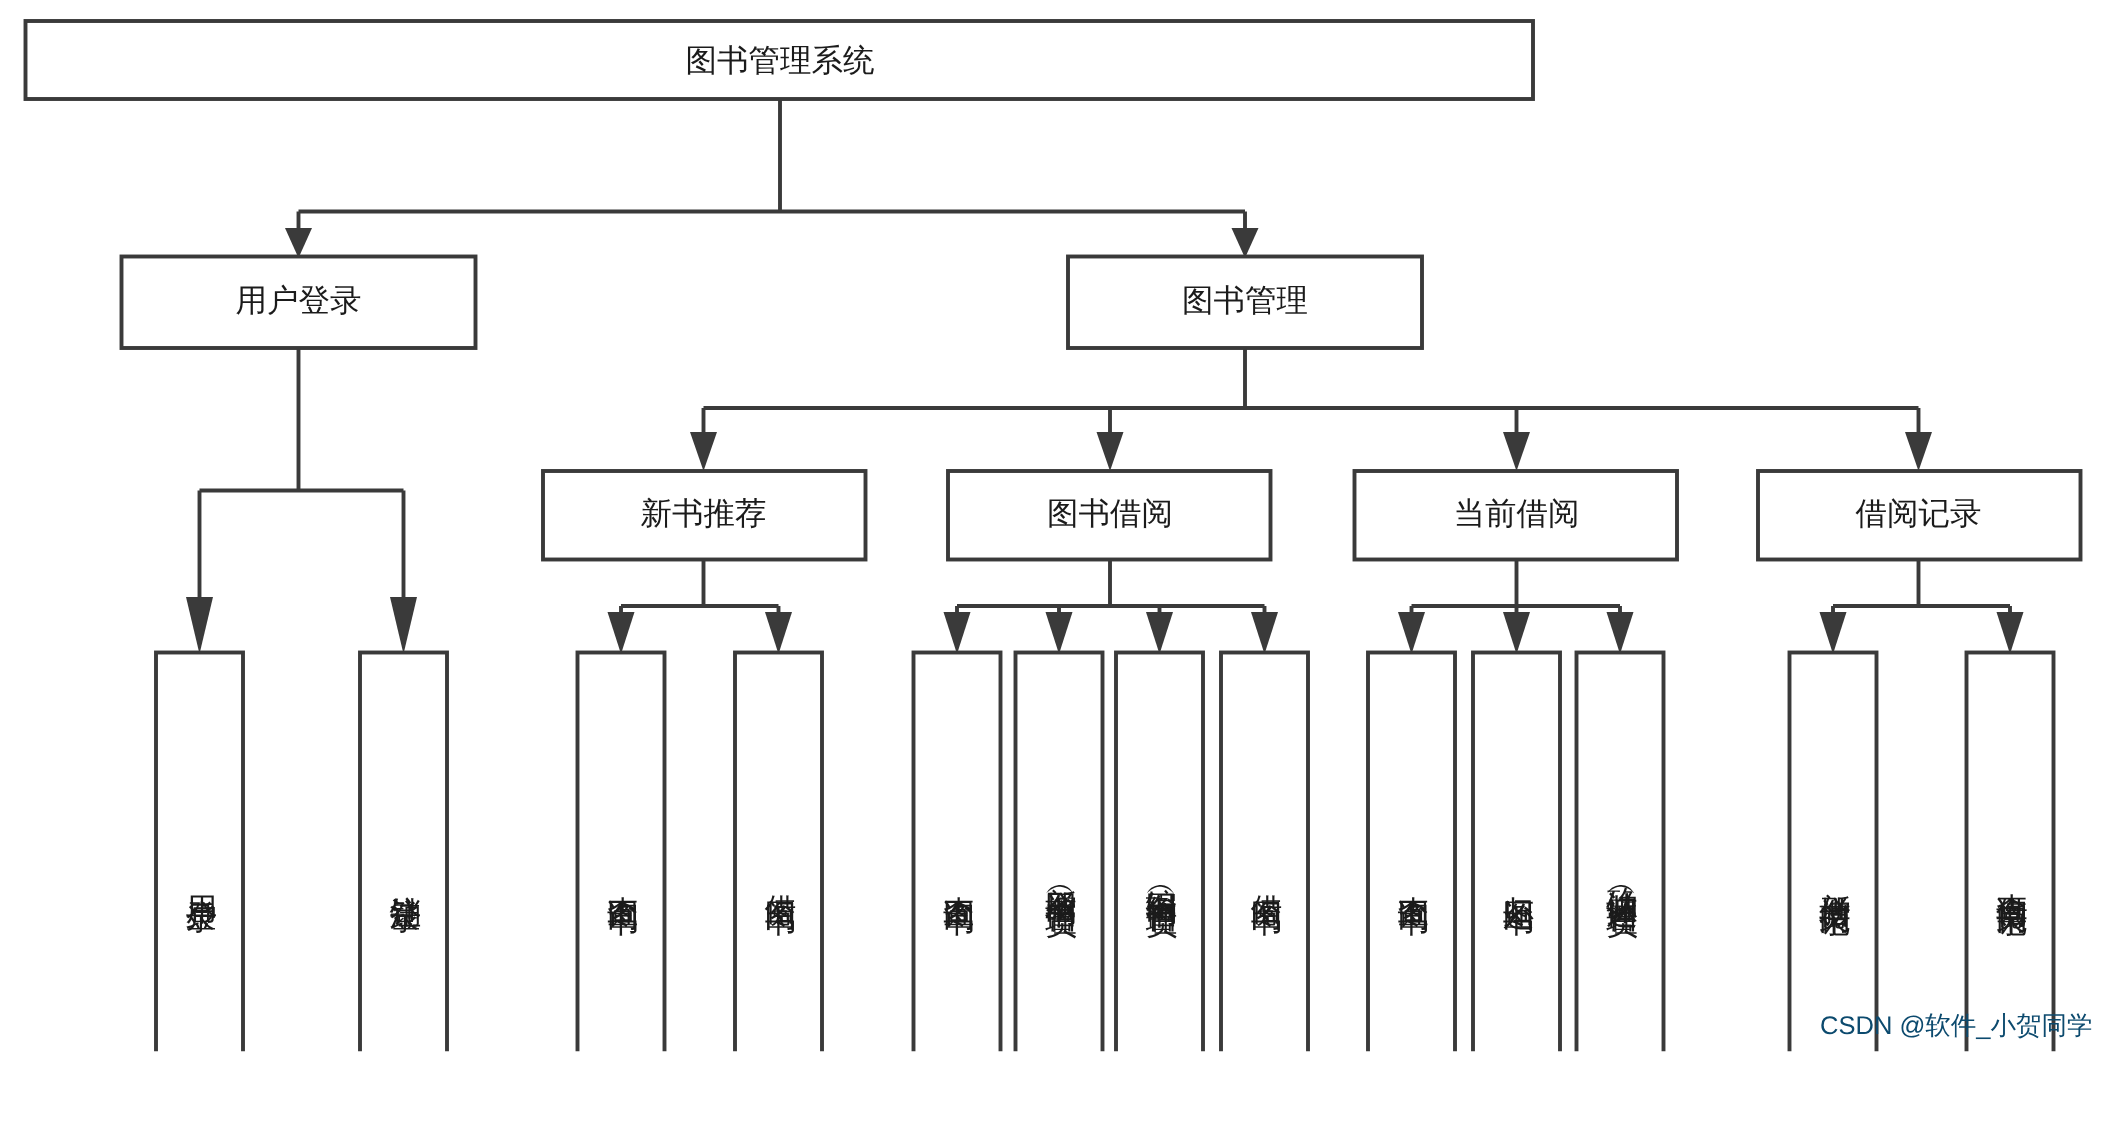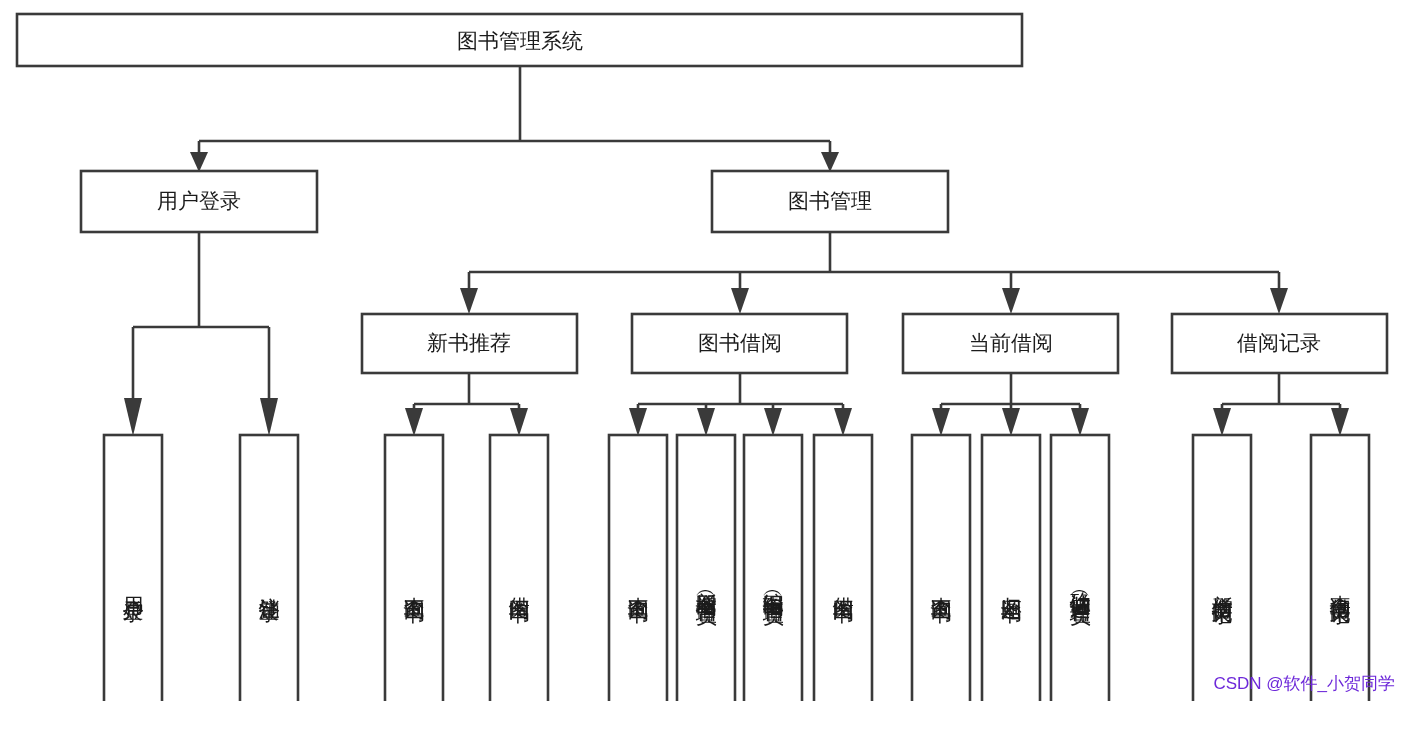--- a/index.html
+++ b/index.html
@@ -62,21 +62,21 @@
     text-align: center;
     white-space: nowrap;
     pointer-events: none;
   }
   .watermark {
     position: absolute;
     right: 10px;
     bottom: 6px;
     font-family: "Liberation Sans", "DejaVu Sans", sans-serif;
     font-size: 17px;
-    color: #6d28d9;
+    color: #0c4a6e;
     white-space: nowrap;
   }
 </style>
 </head>
 <body>
 
 <div id="diagram-root">
 
   <svg id="flow" viewBox="0 0 1405 747">
 

